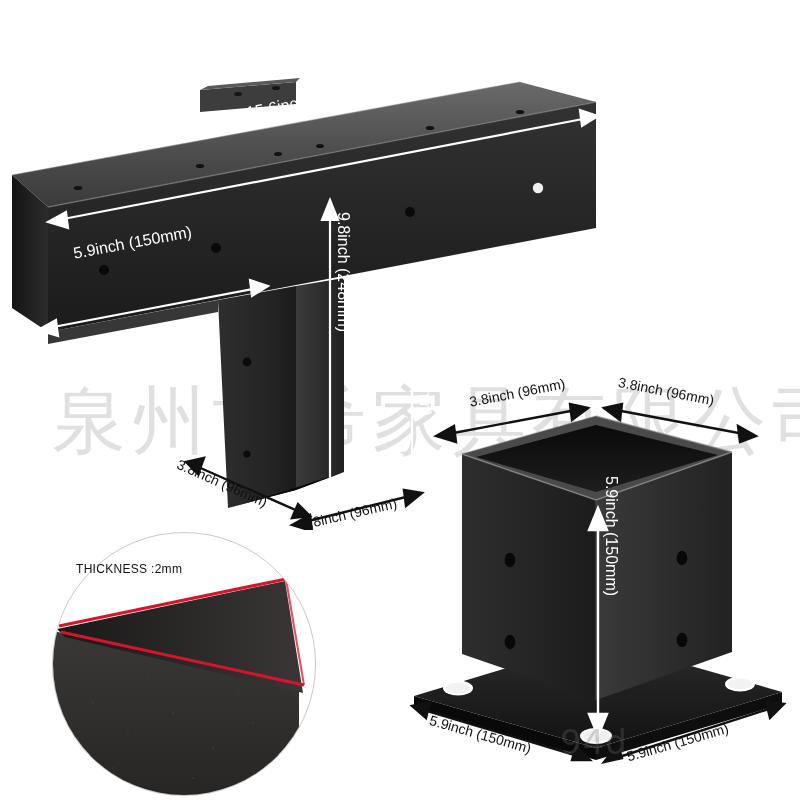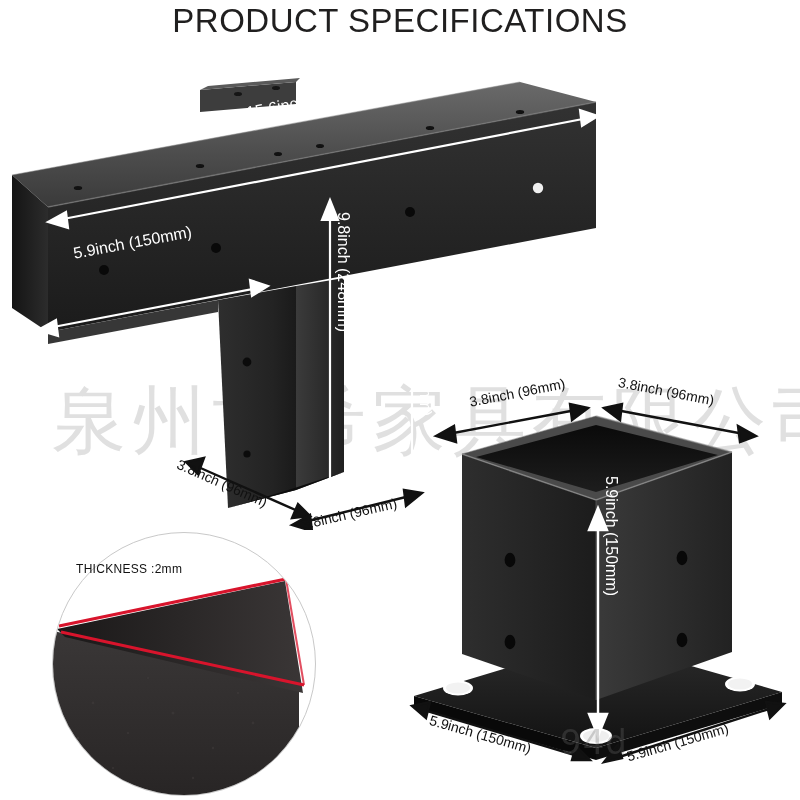--- a/index.html
+++ b/index.html
@@ -86,21 +86,20 @@
     color: #111111;
     letter-spacing: 0.3px;
     white-space: nowrap;
   }
 </style>
 </head>
 <body>
 
 <div id="stage">
 
-  <div id="page-title">PRODUCT SPECIFICATIONS</div>
 
   <div class="watermark" id="watermark-main">泉州古希家具有限公司</div>
 
   <svg width="640" height="470" viewBox="0 0 640 470" style="position:absolute;left:0;top:60px;">
     <defs>
       <linearGradient id="topFace" x1="0" y1="0" x2="0" y2="1">
         <stop offset="0%" stop-color="#6a6a6a"></stop>
         <stop offset="55%" stop-color="#4e4e4e"></stop>
         <stop offset="100%" stop-color="#3a3a3a"></stop>
       </linearGradient>

